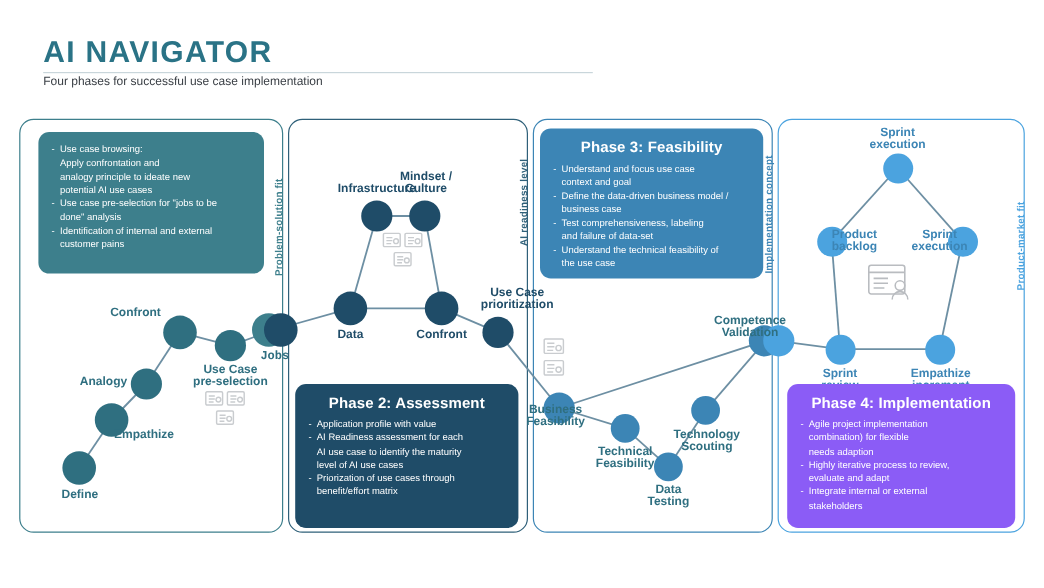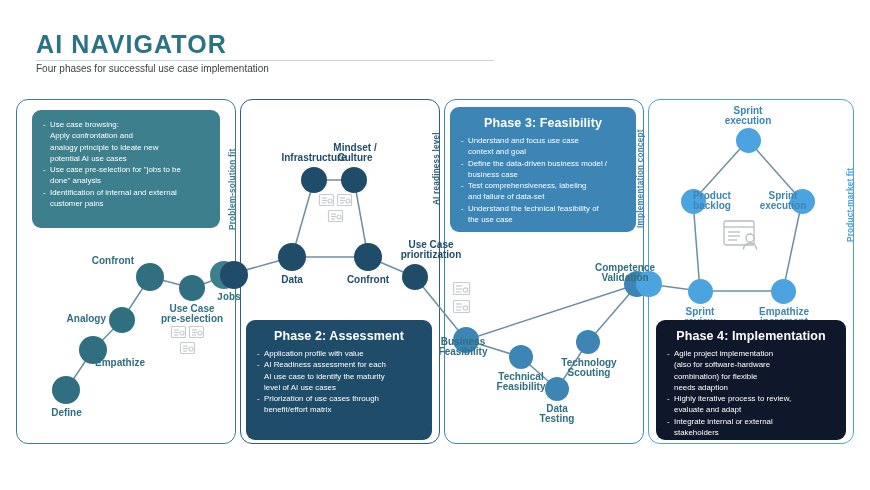--- a/index.html
+++ b/index.html
@@ -64,21 +64,21 @@
     font-size:7.9px;line-height:1.43;
     padding-left:7px;position:relative;
     margin-bottom:0px;
   }
   .card li .dash{position:absolute;left:0;top:0;}
   .card li .sub{display:block;}
 
   .card.c1{left:32px;  top:110px; width:188px; height:118px; background:#3d7f8c;}
   .card.c3{left:450px; top:107px; width:186px; height:125px; background:#3c85b5;}
   .card.c2{left:246px; top:320px; width:186px; height:120px; background:#1f4c68;}
-  .card.c4{left:656px; top:320px; width:190px; height:120px; background:#0f172a;}
+  .card.c4{left:656px; top:320px; width:190px; height:120px; background:#8b5cf6;}
 
   
   .node{
     position:absolute;border-radius:50%;
   }
   .nlabel{
     position:absolute;font-size:10px;font-weight:bold;
     text-align:center;line-height:1.2;white-space:nowrap;
   }
 
@@ -326,21 +326,20 @@
         <span class="sub">and failure of data-set</span></li>
       <li><span class="dash">-</span><span>Understand the technical feasibility of</span>
         <span class="sub">the use case</span></li>
     </ul>
   </div>
 
   <div class="card c4">
     <h3>Phase 4: Implementation</h3>
     <ul>
       <li><span class="dash">-</span><span>Agile project implementation</span>
-        <span class="sub">(also for software-hardware</span>
         <span class="sub">combination) for flexible</span>
         <span class="sub">needs adaption</span></li>
       <li><span class="dash">-</span><span>Highly iterative process to review,</span>
         <span class="sub">evaluate and adapt</span></li>
       <li><span class="dash">-</span><span>Integrate internal or external</span>
         <span class="sub">stakeholders</span></li>
     </ul>
   </div>
 
 </div>

